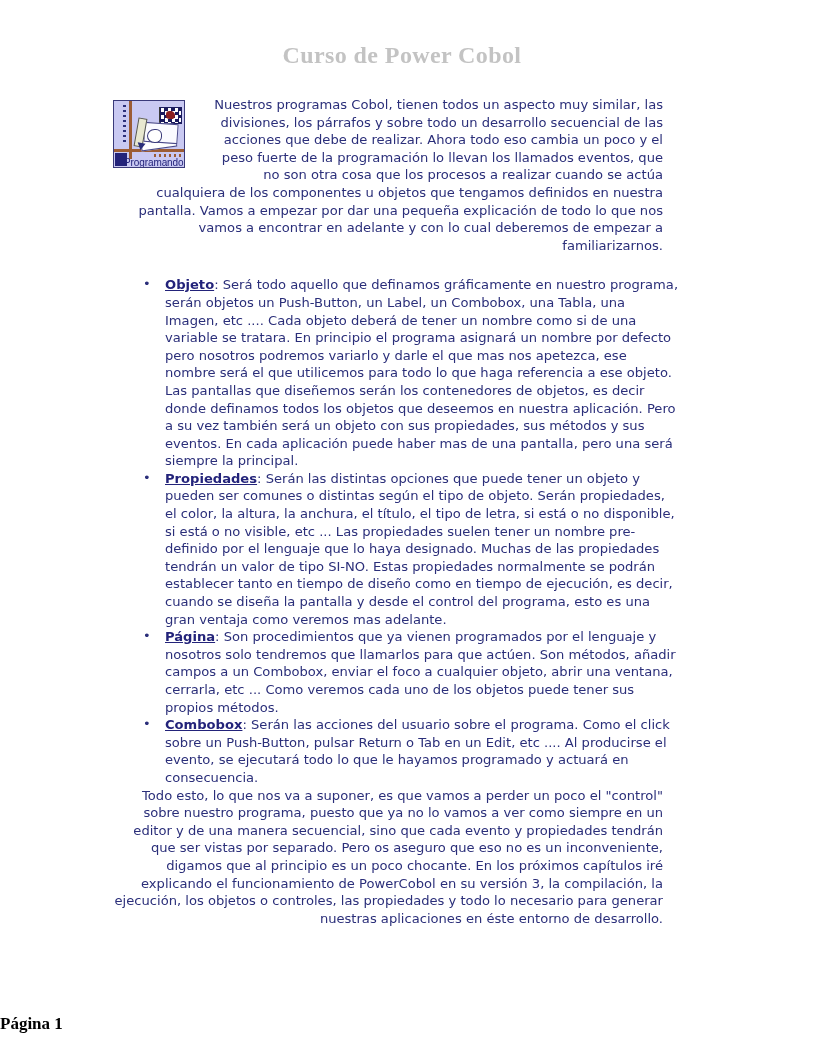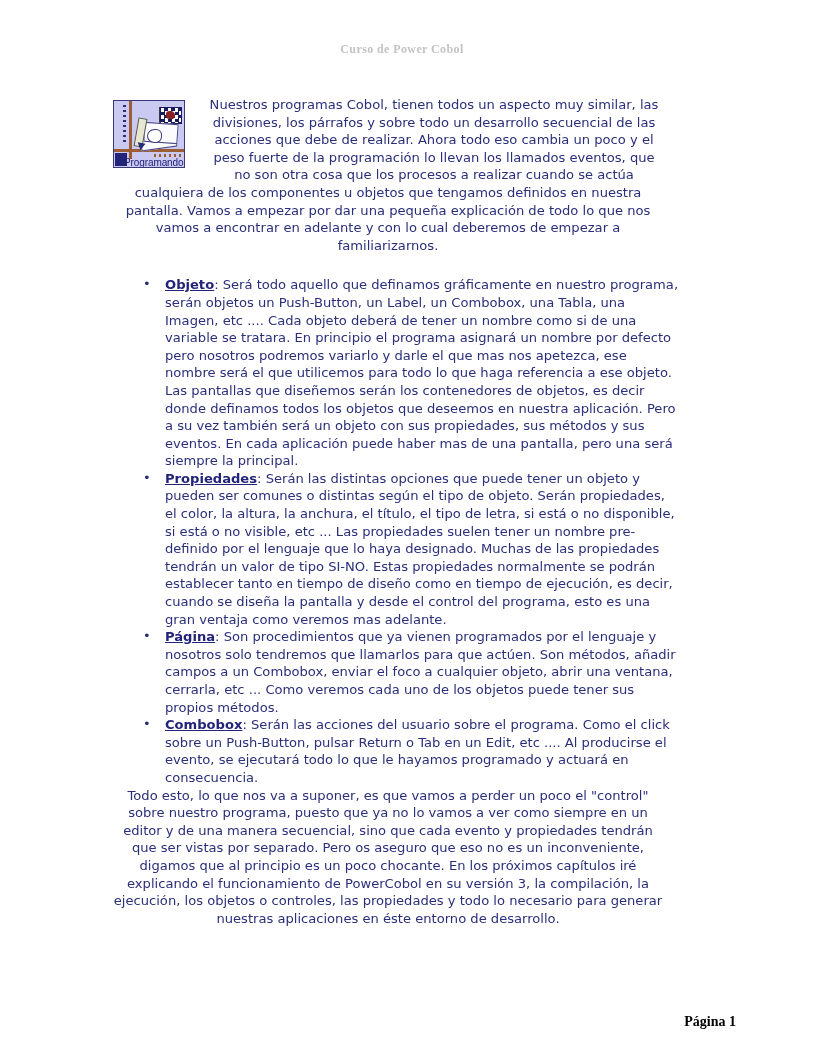--- a/index.html
+++ b/index.html
@@ -24,21 +24,21 @@
 
   
   .doc-title {
     position: absolute;
     left: 0;
     top: 42px;
     width: 804px;
     text-align: center;
     font-family: "Liberation Serif", "DejaVu Serif", serif;
     font-weight: bold;
-    font-size: 12px;
+    font-size: 24px;
     letter-spacing: 0.4px;
     color: #c3c3c3;
   }
 
   
   .content {
     position: absolute;
     left: 113px;
     top: 96px;
     width: 566px;
@@ -168,21 +168,21 @@
     font-size: 10px;
     font-family: Liberation Sans, sans-serif;
     color: #23237a;
     letter-spacing: -0.1px;
     white-space: nowrap;
   }
 
   
   p.para {
     margin: 0 16px 0 0;
-    text-align: center;
+    text-align: right;
   }
   .intro-para {
     margin-bottom: 0;
   }
 
   
   ul.term-list {
     margin: 22px 0 0 0;
     padding-left: 52px;
     list-style: none;
@@ -209,24 +209,24 @@
   .closing {
     margin-top: 24px;
   }
 
   
   .footer {
     position: absolute;
     left: 0;
     top: 1014px;
     width: 736px;
-    text-align: right;
+    text-align: left;
     font-family: "Liberation Serif", "DejaVu Serif", serif;
     font-weight: bold;
-    font-size: 14px;
+    font-size: 17px;
     color: #000000;
   }
 </style>
 </head>
 <body>
 
 <div class="page">
 
   <div class="doc-title">Curso de Power Cobol</div>
 

